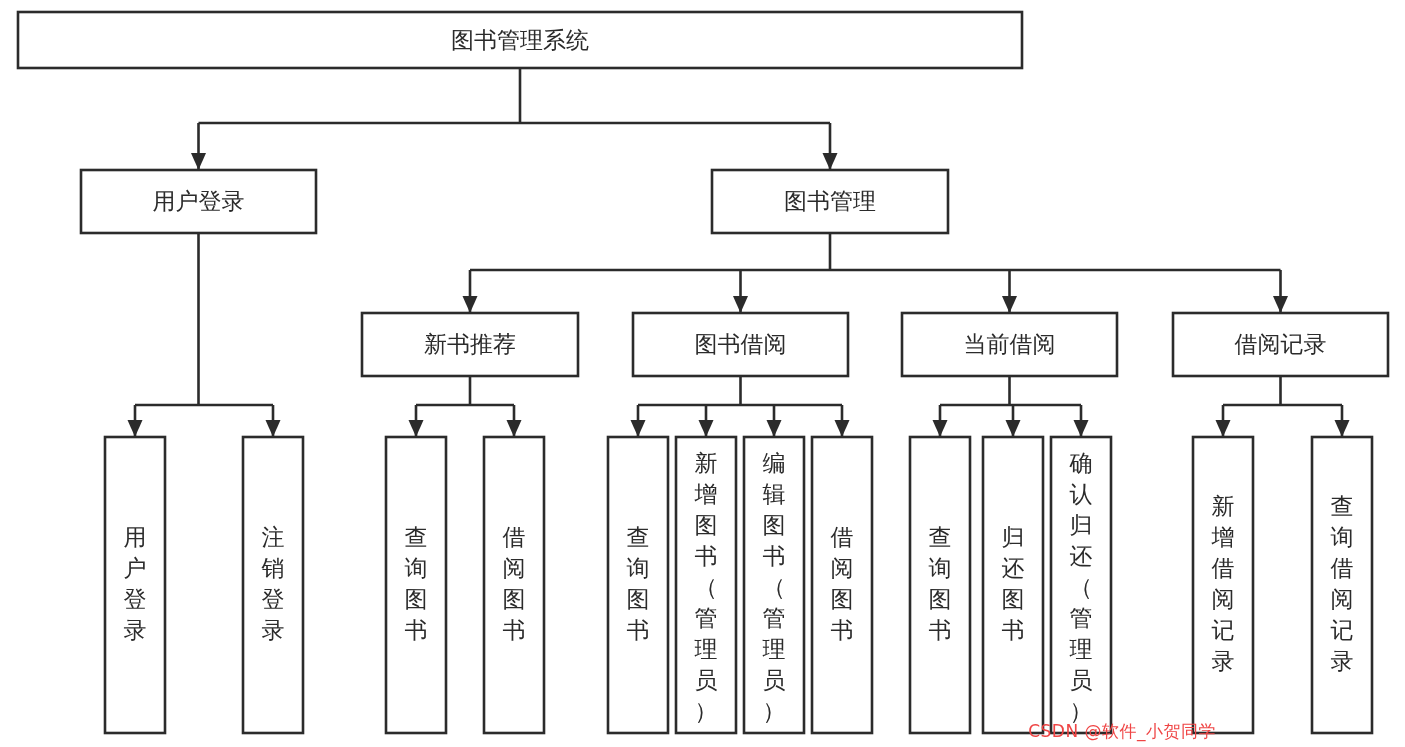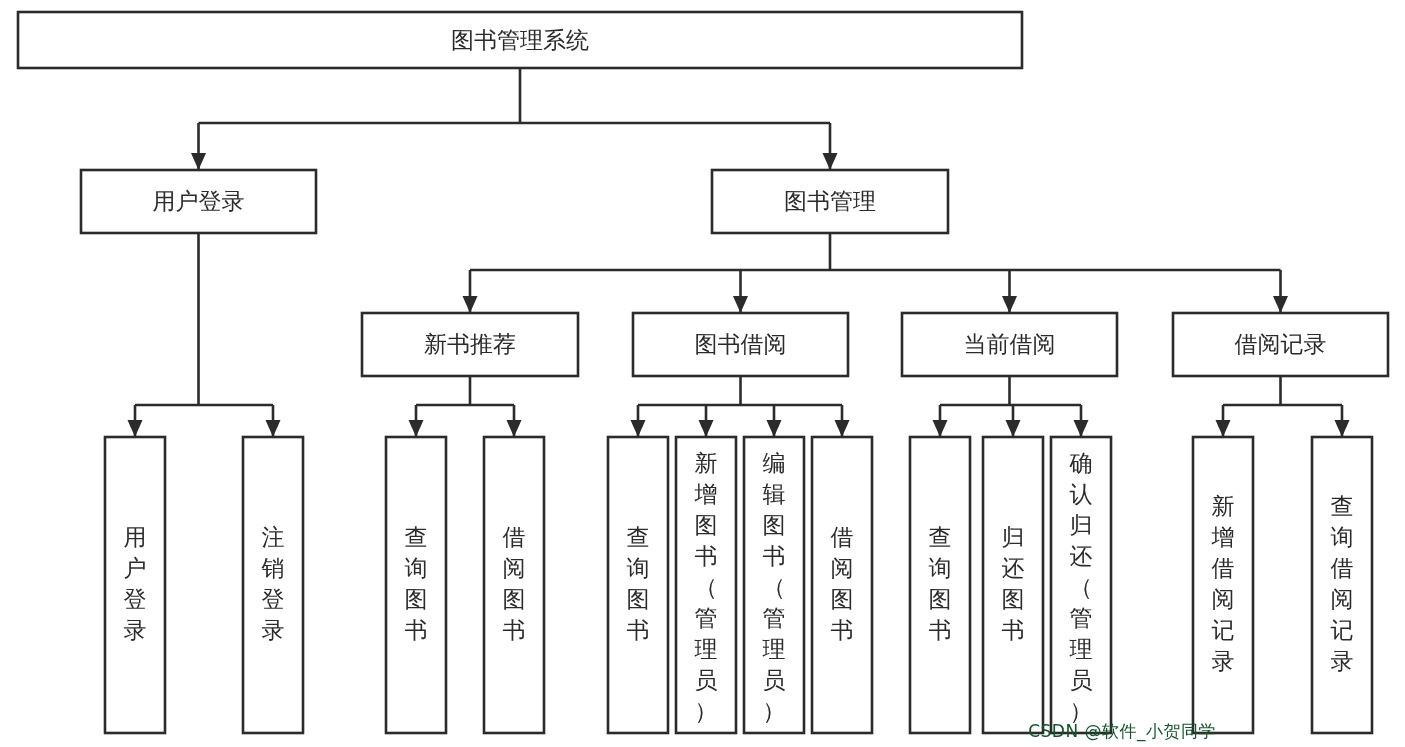--- a/index.html
+++ b/index.html
@@ -54,21 +54,21 @@
     font-size: 23px;
     fill: #2b2b2b;
     text-anchor: middle;
   }
   .watermark {
     position: absolute;
     right: 8px;
     bottom: 4px;
     font-family: "DejaVu Sans", "Liberation Sans", sans-serif;
     font-size: 17px;
-    color: #14532d;
+    color: #ef4444;
     white-space: nowrap;
     letter-spacing: 0.5px;
     user-select: none;
   }
 </style>
 </head>
 <body>
 
 <div id="diagram-root">
   <svg id="tree-svg" viewBox="0 0 1405 747" xmlns="http://www.w3.org/2000/svg">

